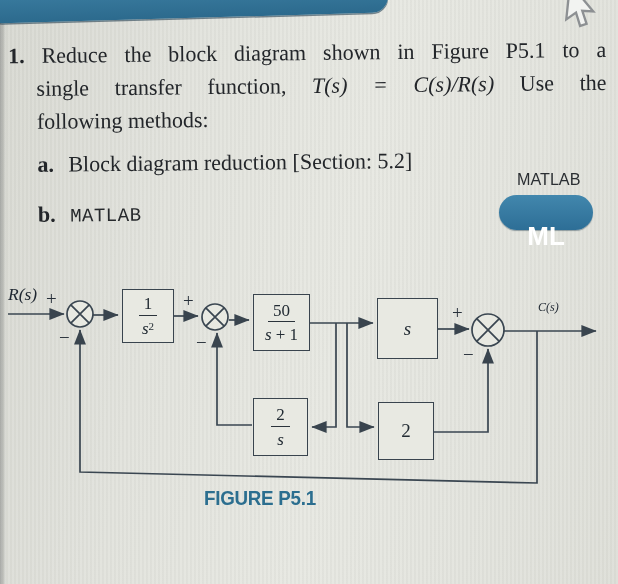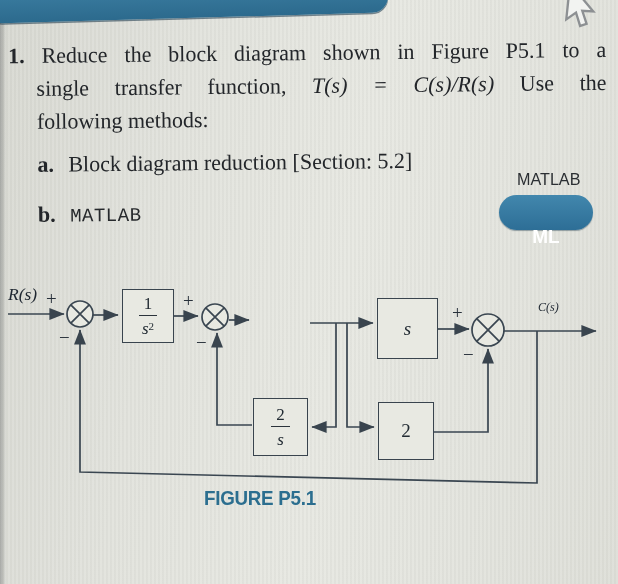--- a/index.html
+++ b/index.html
@@ -33,21 +33,21 @@
   .item-label{font-weight:bold;margin-right:9px;}
   .mono{font-family:"Liberation Mono",monospace;font-size:19px;letter-spacing:0.5px;color:#26292c;}
   
   .matlab-label{position:absolute;left:517px;top:170px;
     font-family:"Liberation Sans",sans-serif;font-size:17px;color:#2b2f33;
     transform:scaleX(0.95);transform-origin:left;}
   .ml-pill{position:absolute;left:499px;top:195px;width:94px;height:35px;border-radius:18px;
     background:linear-gradient(#4287ad,#2d6e96);
     box-shadow:0 1px 1px rgba(20,50,70,0.4);
     display:flex;align-items:center;justify-content:center;cursor:pointer;}
-  .ml-pill span{font-family:"Liberation Sans",sans-serif;font-weight:bold;font-size:19px;color:#fff;margin-top:48px;}
+  .ml-pill span{font-family:"Liberation Sans",sans-serif;font-weight:bold;font-size:26px;color:#fff;margin-top:48px;}
   
   .diagram{position:absolute;left:0;top:280px;width:518px;height:250px;}
   .diagram svg{position:absolute;left:0;top:0;}
   .blk{position:absolute;background:#e8e9e2;border:1.8px solid #39444e;
     display:flex;align-items:center;justify-content:center;
     font-size:19px;color:#232c34;}
   .frac{display:inline-flex;flex-direction:column;align-items:center;line-height:1.12;font-size:17px;}
   .frac .num{border-bottom:1.5px solid #2b333b;padding:0 5px 1px;}
   .frac .den{padding-top:3px;}
   .var{font-style:italic;}
@@ -148,20 +148,26 @@
   <div class="sign" style="left:452px;top:23px;">+</div>
   <div class="sign" style="left:463px;top:65px;">−</div>
 
   <div class="blk" style="left:122px;top:9px;width:50px;height:52px;">
     <span class="frac">
       <span class="num">1</span>
       <span class="den"><span class="var">s</span><span class="sup">2</span></span>
     </span>
   </div>
 
+  <div class="blk" style="left:253px;top:14px;width:55px;height:55px;">
+    <span class="frac">
+      <span class="num">50</span>
+      <span class="den"><span class="var">s</span>&nbsp;<span>+ 1</span></span>
+    </span>
+  </div>
 
   <div class="blk var" style="left:377px;top:18px;width:59px;height:59px;">
     <span>s</span>
   </div>
 
   <div class="blk" style="left:253px;top:118px;width:53px;height:56px;">
     <span class="frac">
       <span class="num">2</span>
       <span class="den var">s</span>
     </span>

